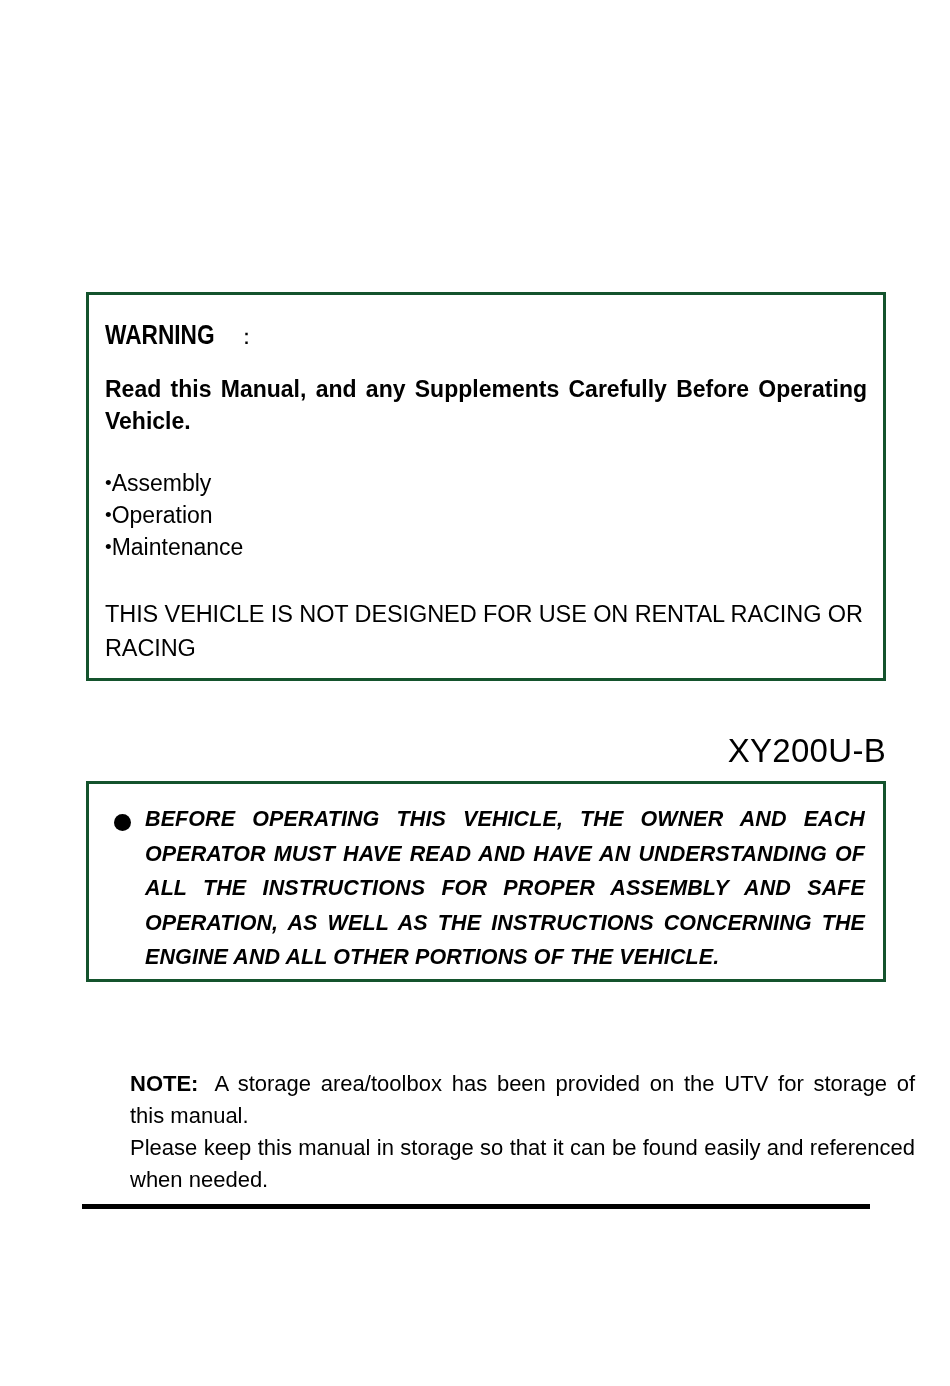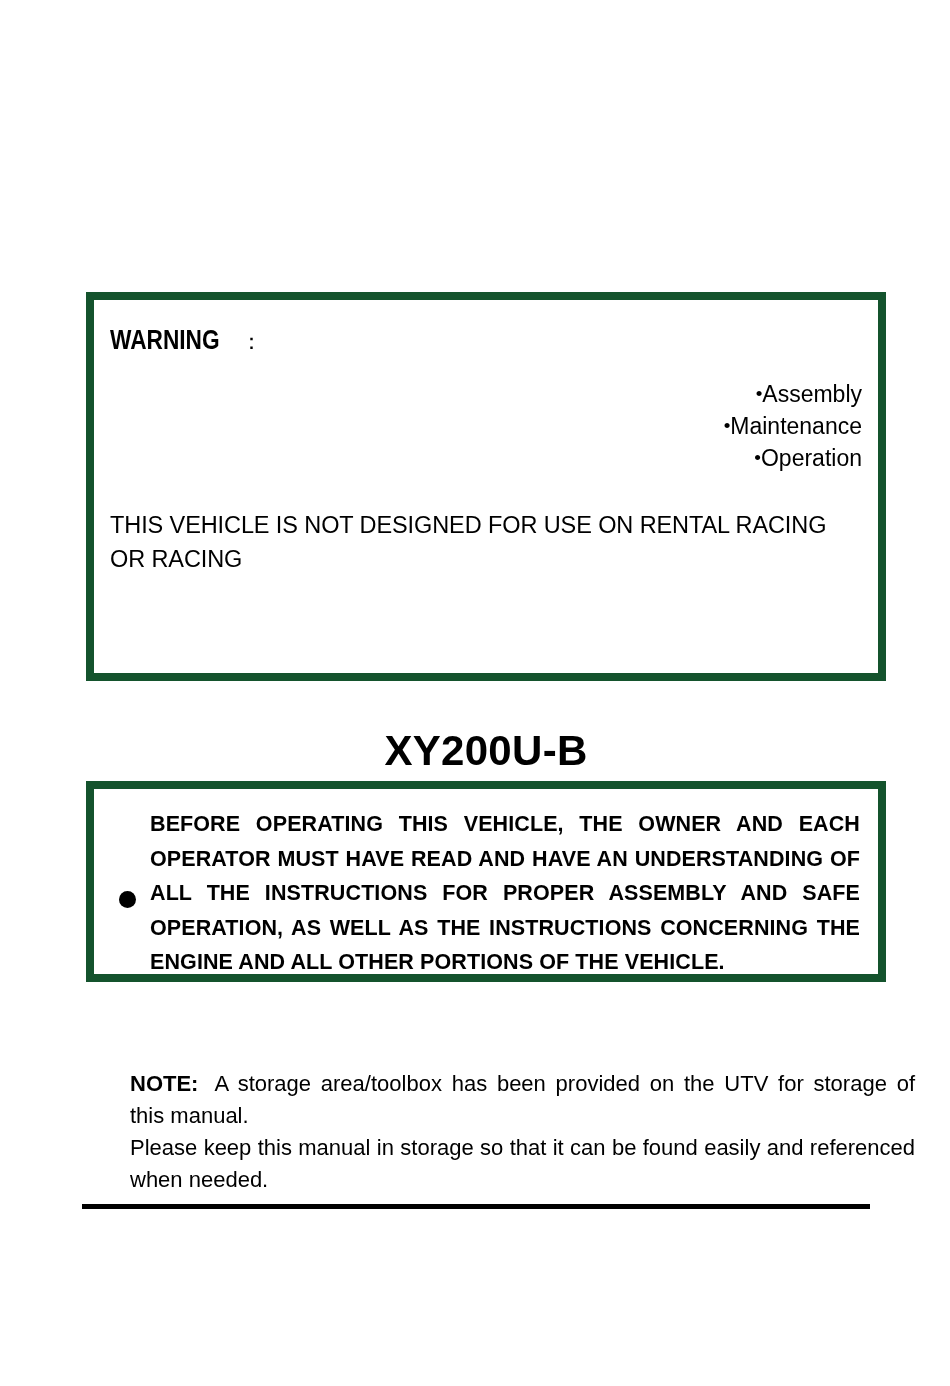--- a/index.html
+++ b/index.html
@@ -39,21 +39,21 @@
     transform-origin: center center;
     white-space: nowrap;
   }
   .title-line.second {
     margin-top: 22px;
   }
 
   
   .framed-box {
     position: absolute;
-    border: 8px solid #14532d;
+    border: 3px solid #14532d;
     box-sizing: border-box;
     background: #ffffff;
   }
   #warning-box {
     left: 86px;
     top: 292px;
     width: 800px;
     height: 389px;
     padding: 24px 16px 0 16px;
   }
@@ -98,52 +98,52 @@
   .bullet-list {
     margin: 0 0 34px 0;
     padding: 0;
     list-style: none;
   }
   .bullet-list li {
     font-weight: 400;
     font-size: 23px;
     line-height: 32px;
     white-space: nowrap;
-    text-align: right;
   }
   .bullet-list li .dot {
     font-size: 19px;
     vertical-align: 2px;
   }
 
   .notice-caps {
     font-weight: 400;
     font-size: 23.5px;
     line-height: 34px;
     margin: 0;
     letter-spacing: -0.1px;
   }
 
   
   #model-number {
     position: absolute;
     left: 86px;
     top: 731px;
     width: 800px;
-    text-align: center;
-    font-weight: 700;
-    font-size: 42px;
+    text-align: right;
+    font-weight: 400;
+    font-size: 33px;
     line-height: 40px;
     letter-spacing: 0.3px;
   }
 
   
   .op-row {
     display: flex;
-    align-items: center;
+    align-items: flex-start;
+    font-style: italic;
   }
   .op-bullet {
     flex: 0 0 auto;
     width: 38px;
     padding-top: 12px;
   }
   .op-bullet .glyph {
     display: block;
     width: 17px;
     height: 17px;
@@ -207,25 +207,26 @@
 
 <div class="page">
 
 
   <div class="framed-box" id="warning-box">
 
     <div class="warning-heading">
       <span class="cond" style="display:inline-block;width:auto;">WARNING</span><span class="fw-colon">：</span>
     </div>
 
+    <p class="warning-lead">Read this Manual, and any Supplements Carefully Before Operating Vehicle.</p>
 
     <ul class="bullet-list">
       <li><span class="dot">•</span><span>Assembly</span></li>
+      <li><span class="dot">•</span><span>Operation</span></li>
       <li><span class="dot">•</span><span>Maintenance</span></li>
-      <li><span class="dot">•</span><span>Operation</span></li>
     </ul>
 
     <p class="notice-caps">THIS VEHICLE IS NOT DESIGNED FOR USE ON RENTAL RACING OR RACING</p>
   </div>
 
   <div id="model-number">XY200U-B</div>
 
   <div class="framed-box" id="operating-box">
     <div class="op-row">
       <div class="op-bullet">

